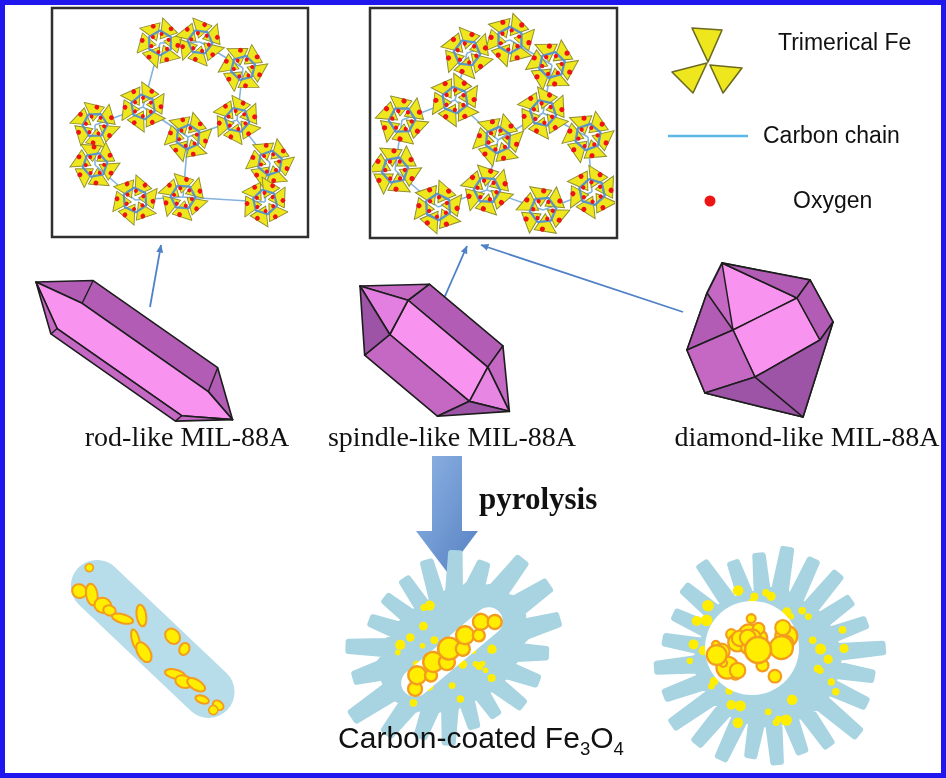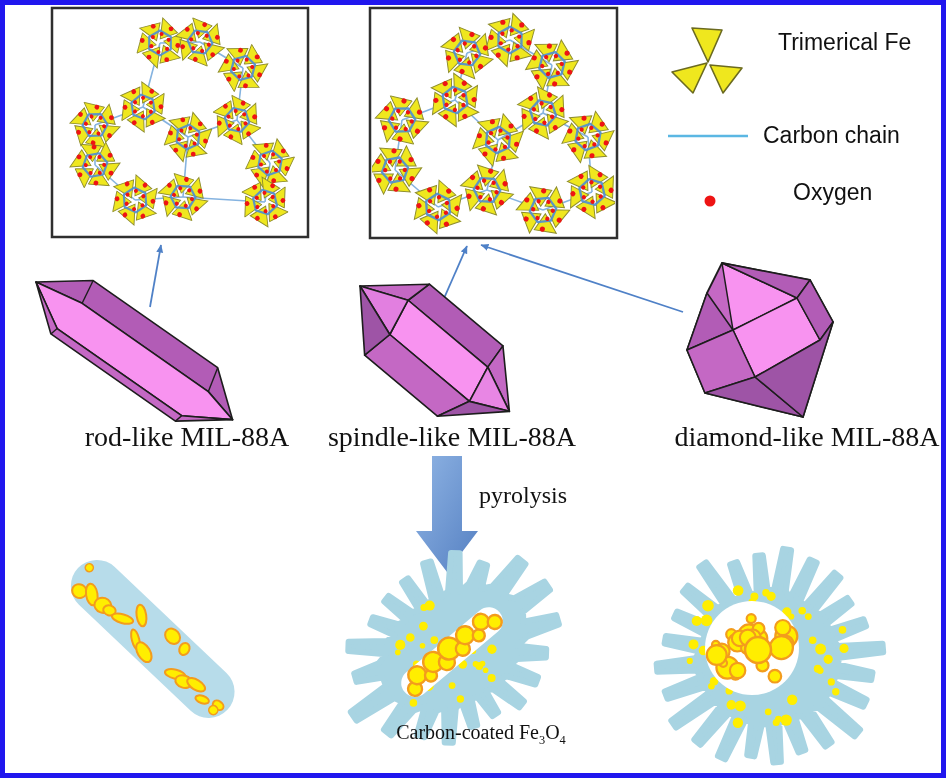--- a/index.html
+++ b/index.html
@@ -23,26 +23,26 @@
     font-family:"Liberation Serif", serif;
     font-size:28px;
     transform:translateX(-50%);
   }
   .legend-label{
     font-family:"Liberation Sans", sans-serif;
     font-size:23px;
   }
   .pyro-label{
     font-family:"Liberation Serif", serif;
-    font-size:24px;
-    font-weight:normal;
+    font-size:31px;
+    font-weight:bold;
   }
   .product-label{
-    font-family:Liberation Serif, serif;
-    font-size:20px;
+    font-family:Liberation Sans, sans-serif;
+    font-size:30px;
     transform:translateX(-50%);
   }
   .product-label sub{font-size:0.62em;}
 </style>
 </head>
 <body>
 
 <div class="frame">
   <div class="stage" id="stage">
       <svg viewBox="0 0 946 778" width="946" height="778" style="position:absolute;left:0;top:0;">
@@ -317,21 +317,21 @@
           <circle cx="781.4" cy="647.7" r="11.5" fill="#ffee00" stroke="#f39c1d" stroke-width="2.2"></circle>
           <circle cx="752.5" cy="637.5" r="8.2" fill="#ffee00" stroke="#f39c1d" stroke-width="2.2"></circle>
           <circle cx="747.8" cy="637.6" r="7.9" fill="#ffee00" stroke="#f39c1d" stroke-width="2.2"></circle>
           <circle cx="774.9" cy="676.2" r="6.3" fill="#ffee00" stroke="#f39c1d" stroke-width="2.2"></circle>
           <circle cx="758" cy="650" r="13" fill="#ffee00" stroke="#f39c1d" stroke-width="2.6"></circle>
         </g>
       </svg>
 
     <div class="lbl legend-label" style="left:778px;top:30px;">Trimerical Fe</div>
     <div class="lbl legend-label" style="left:763px;top:123px;">Carbon chain</div>
-    <div class="lbl legend-label" style="left:793px;top:180px;">Oxygen</div>
+    <div class="lbl legend-label" style="left:793px;top:188px;">Oxygen</div>
 
     <div class="lbl crystal-label" style="left:187px;top:422px;">rod-like MIL-88A</div>
     <div class="lbl crystal-label" style="left:452px;top:422px;font-family:Liberation Serif, serif;">spindle-like MIL-88A</div>
     <div class="lbl crystal-label" style="left:770px;top:422px;margin-left:37px;">diamond-like MIL-88A</div>
 
     <div class="lbl pyro-label" style="left:479px;top:482px;">pyrolysis</div>
 
     <div class="lbl product-label" style="left:481px;top:721px;">
       <span>Carbon-coated Fe</span><sub>3</sub><span>O</span><sub>4</sub>
     </div>

